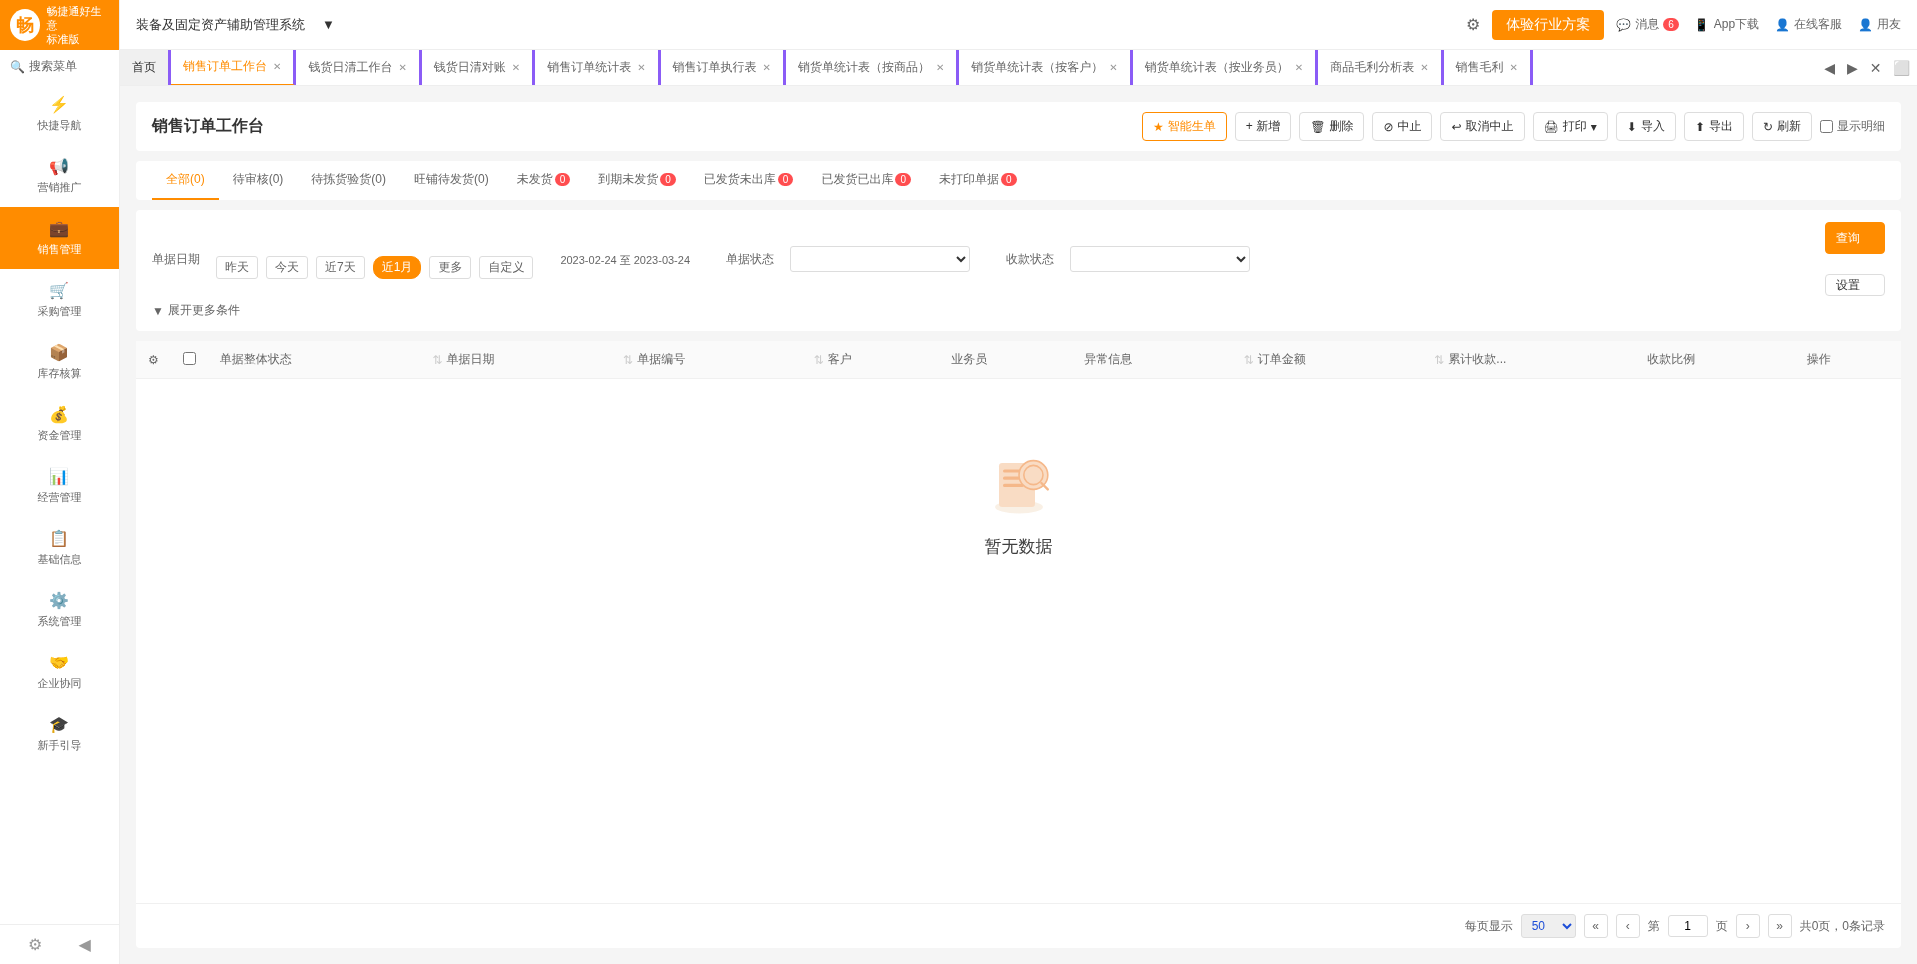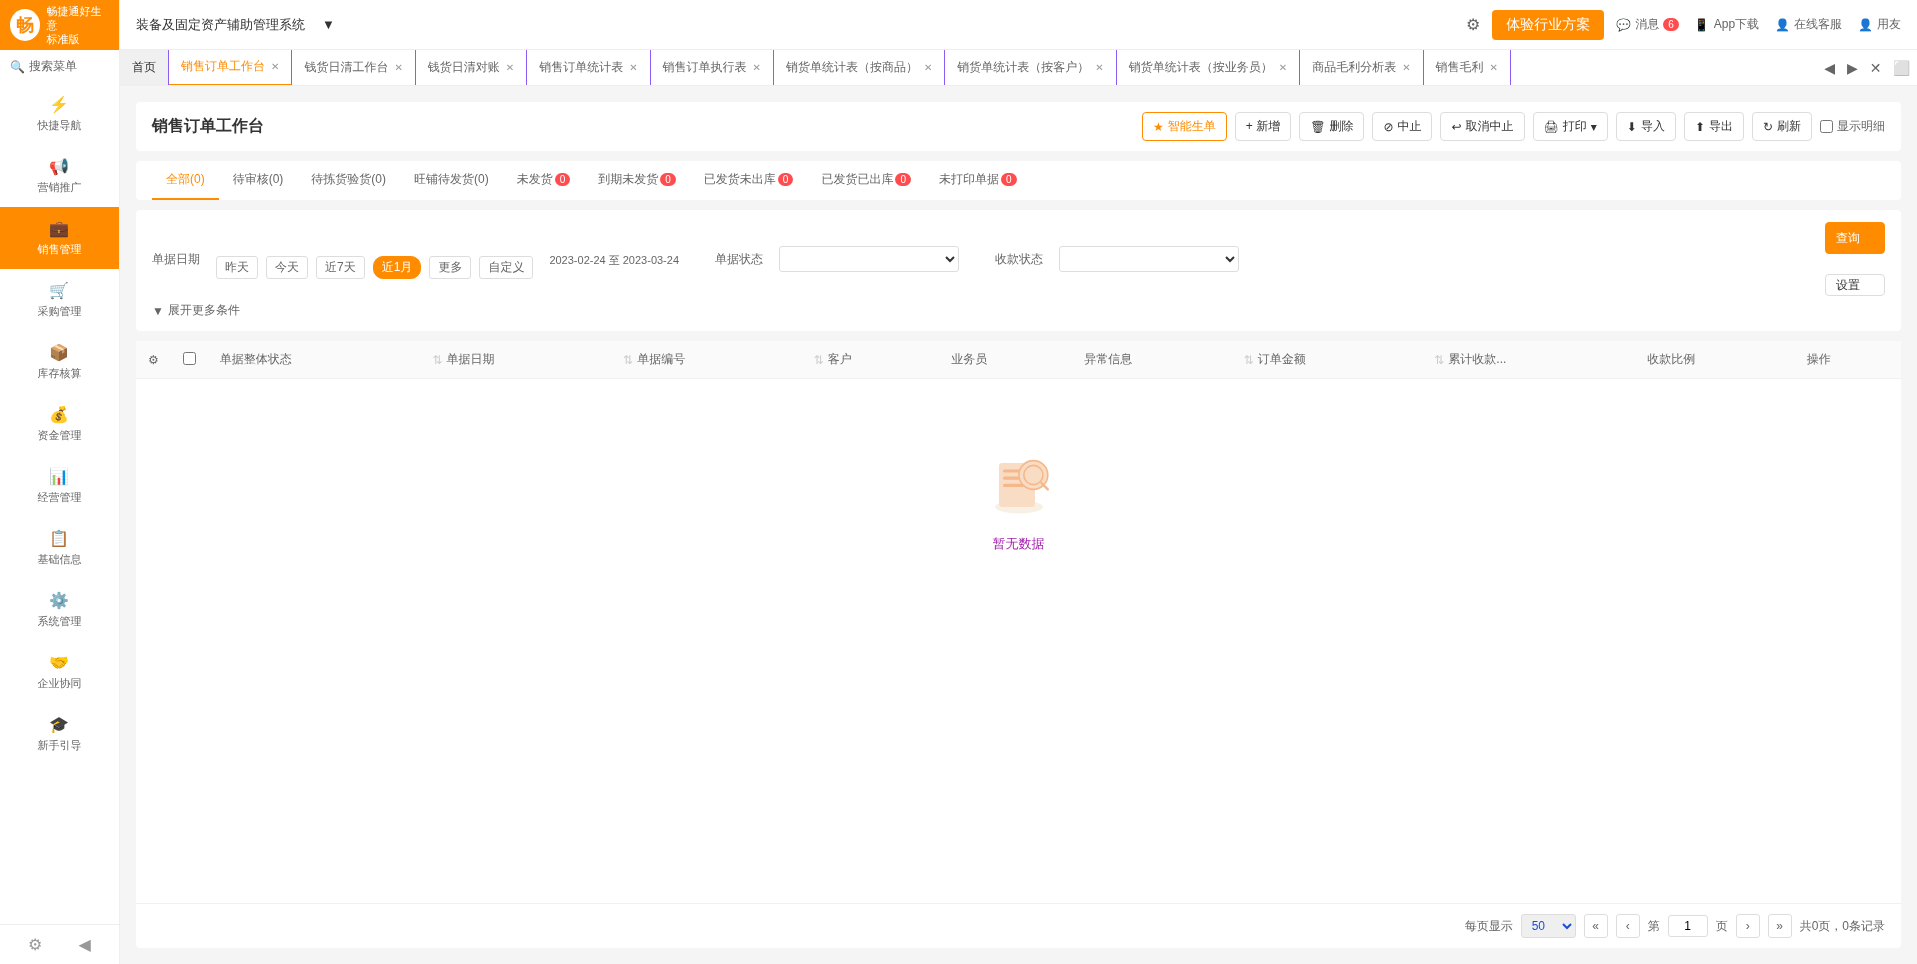--- a/index.html
+++ b/index.html
@@ -26,21 +26,21 @@
     .topbar-title { font-size: 13px; color: #333; flex: 1; display: flex; align-items: center; gap: 17px; }
     .topbar-dropdown { display: flex; align-items: center; gap: 4px; cursor: pointer; }
     .topbar-settings { color: #666; cursor: pointer; font-size: 16px; }
     .topbar-btn-orange { background: #ff8c00; color: #fff; border: none; padding: 6px 14px; border-radius: 4px; cursor: pointer; font-size: 14px; }
     .topbar-right { display: flex; align-items: center; gap: 16px; color: #666; font-size: 12px; }
     .topbar-right-item { display: flex; align-items: center; gap: 4px; cursor: pointer; }
     .badge { background: #ff4d4f; color: #fff; border-radius: 10px; padding: 1px 5px; font-size: 10px; }
 
     
     .tabbar { background: #fff; border-bottom: 1px solid #eee; display: flex; align-items: center; overflow: hidden; height: 36px; }
-    .tab { padding: 0 12px; height: 36px; display: flex; align-items: center; gap: 6px; cursor: pointer; color: #666; font-size: 12px; white-space: nowrap; border-right: 1px solid #8b5cf6; flex-shrink: 0; }
+    .tab { padding: 0 12px; height: 36px; display: flex; align-items: center; gap: 6px; cursor: pointer; color: #666; font-size: 12px; white-space: nowrap; border-right: 3px solid #8b5cf6; flex-shrink: 0; }
     .tab.active { background: #fff; color: #ff8c00; border-bottom: 2px solid #ff8c00; }
     .tab.home { background: #f0f0f0; color: #333; }
     .tab-close { font-size: 10px; color: #999; cursor: pointer; }
     .tabbar-arrows { display: flex; align-items: center; margin-left: auto; }
     .tabbar-arrow { padding: 0 6px; cursor: pointer; color: #666; font-size: 14px; }
     .tabbar-close-all { padding: 0 6px; cursor: pointer; color: #666; font-size: 14px; }
 
     
     .content { flex: 1; overflow: auto; padding: 16px; background: #f5f5f5; display: flex; flex-direction: column; gap: 10px; }
 
@@ -58,41 +58,41 @@
     .sub-tab.active { color: #ff8c00; border-bottom-color: #ff8c00; }
     .sub-tab .badge-num { background: #ff4d4f; color: #fff; border-radius: 10px; padding: 1px 5px; font-size: 10px; margin-left: 2px; }
 
     
     .filter-area { background: #fff; padding: 12px 16px; border-radius: 4px; }
     .filter-row { display: flex; align-items: center; gap: 16px; flex-wrap: wrap; }
     .filter-label { color: #666; font-size: 12px; white-space: nowrap; }
     .filter-date-btns { display: flex; align-items: flex-end; gap: 8px; margin-top: 16px; }
     .filter-date-btn { padding: 2px 8px; border: 1px solid #ddd; border-radius: 3px; cursor: pointer; font-size: 12px; color: #666; background: #fff; }
     .filter-date-btn.active { background: #ff8c00; color: #fff; border-color: #ff8c00; border-radius: 10px; }
-    .filter-date-range { color: #666; font-size: 11px; margin-top: 2px; }
+    .filter-date-range { color: #666; font-size: 11px; margin-top: 2px; margin-left: 11px; }
     .filter-input { border: 1px solid #ddd; border-radius: 3px; padding: 4px 8px; font-size: 12px; color: #333; min-width: 180px; background: #fff; }
     .filter-expand { display: flex; align-items: center; gap: 4px; color: #666; cursor: pointer; font-size: 12px; margin-top: 6px; }
 
     
     .table-area { background: #fff; border-radius: 4px; flex: 1; display: flex; flex-direction: column; }
     .table-toolbar { display: flex; align-items: center; justify-content: space-between; padding: 10px 16px; border-bottom: 1px solid #f0f0f0; }
     .table-count { color: #666; font-size: 12px; }
     .table-count span { color: #ff8c00; font-weight: bold; }
     .table-actions { display: flex; align-items: center; gap: 10px; }
     .table-action { color: #666; cursor: pointer; font-size: 12px; display: flex; align-items: center; gap: 4px; }
     .table-action.orange { color: #ff8c00; }
     .table-wrapper { overflow: auto; flex: 1; }
     table { width: 100%; border-collapse: collapse; font-size: 12px; }
     th { background: #fafafa; padding: 10px 12px; text-align: left; color: #666; border-bottom: 1px solid #f0f0f0; white-space: nowrap; font-weight: normal; }
     .th-sort { display: flex; align-items: center; gap: 4px; cursor: pointer; }
 
     
     .empty-state { display: flex; flex-direction: column; align-items: center; justify-content: center; padding: 60px 0; gap: 16px; flex: 1; }
     .empty-icon { width: 80px; height: 80px; }
-    .empty-text { color: #a21caf; font-size: 13px; }
+    .empty-text { color: #404040; font-size: 17px; }
 
     
     .pagination { display: flex; align-items: center; justify-content: flex-end; padding: 10px 16px; border-top: 1px solid #f0f0f0; gap: 8px; }
     .pagination-label { color: #666; font-size: 12px; }
     .pagination-select { border: 1px solid #ddd; border-radius: 3px; padding: 3px 6px; font-size: 12px; color: #1d4ed8; }
     .pagination-btn { width: 24px; height: 24px; border: 1px solid #ddd; border-radius: 3px; background: #fff; cursor: pointer; display: flex; align-items: center; justify-content: center; color: #666; font-size: 12px; }
     .pagination-input { width: 40px; border: 1px solid #ddd; border-radius: 3px; padding: 3px 6px; font-size: 12px; text-align: center; }
     .pagination-total { color: #666; font-size: 12px; }
 
     

